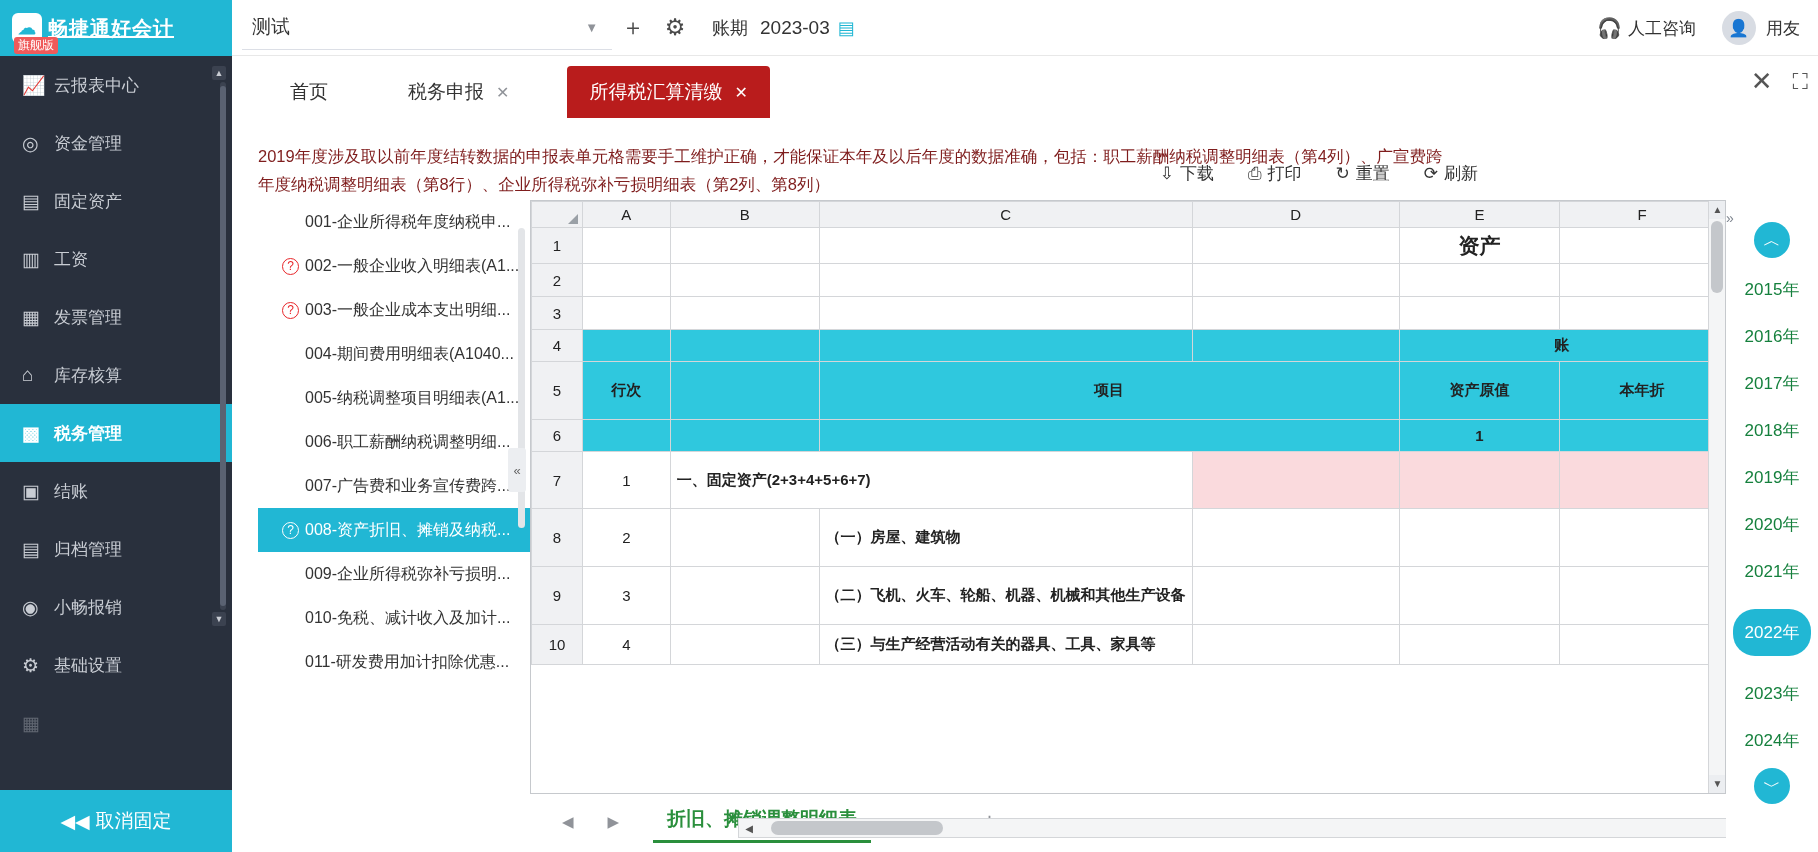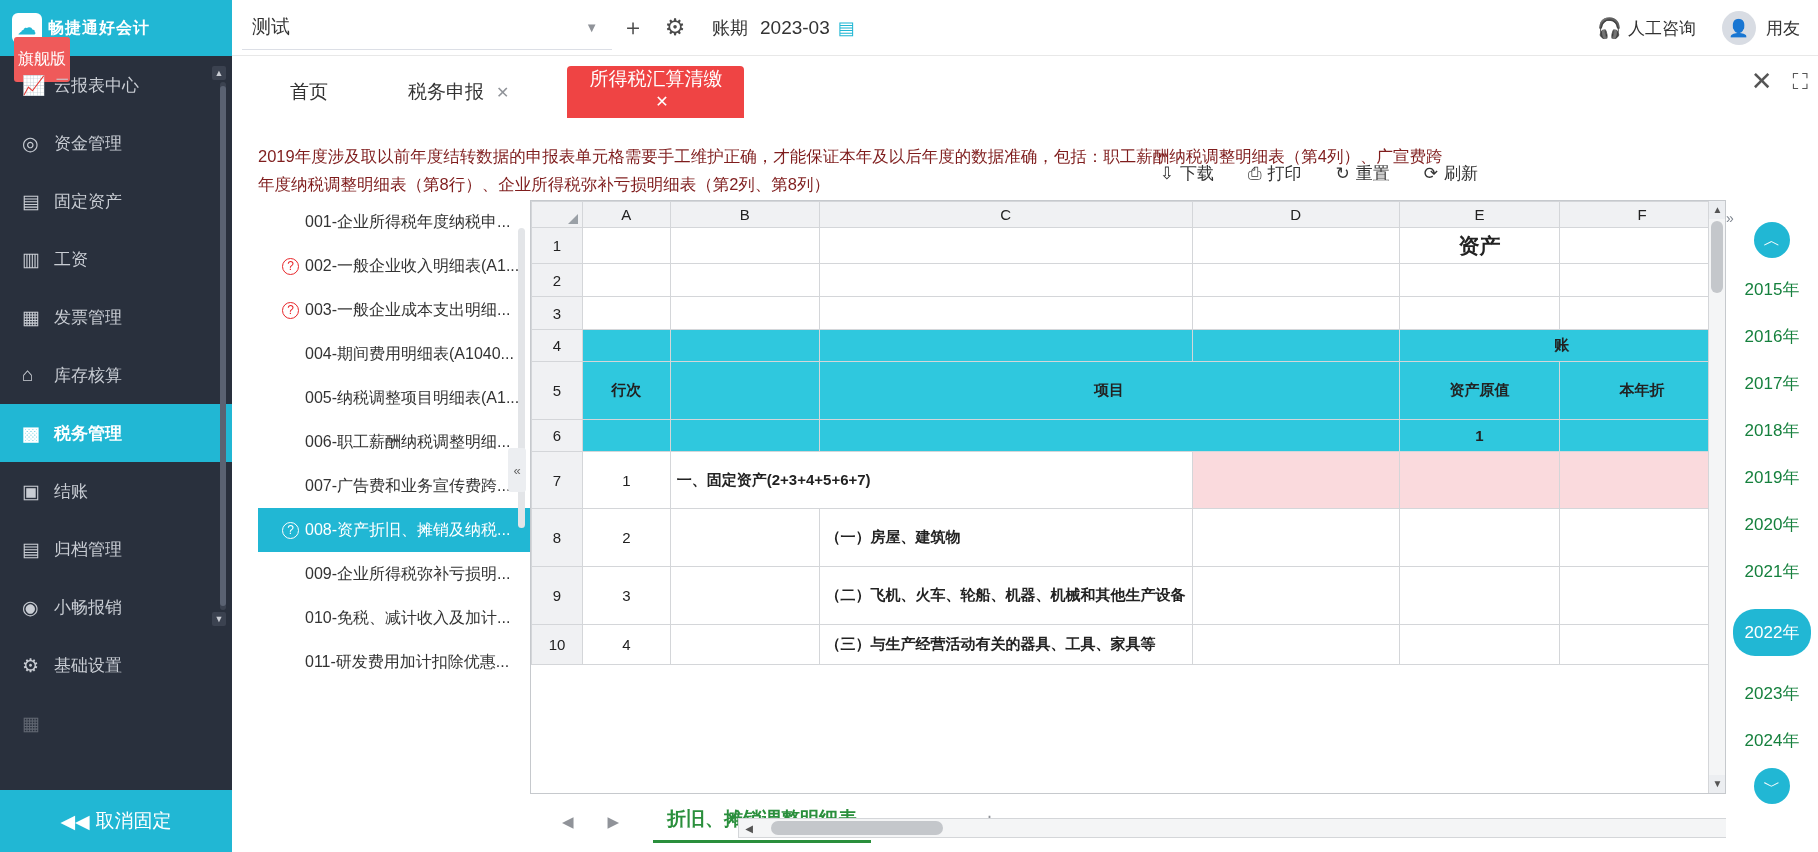--- a/index.html
+++ b/index.html
@@ -18,24 +18,24 @@
   }
   .brand {
     height: 56px; background: #21b7d4; display: flex; align-items: center;
     padding-left: 12px; color: #fff; position: relative;
   }
   .brand-logo {
     width: 30px; height: 30px; border-radius: 6px; background: #ffffff;
     display: flex; align-items: center; justify-content: center;
     color: #21b7d4; font-size: 18px; font-weight: bold; margin-right: 6px;
   }
-  .brand-name { font-size: 16px; font-weight: bold; letter-spacing: 1px; }
+  .brand-name { font-size: 20px; font-weight: bold; letter-spacing: 1px; text-decoration: underline; }
   .brand-sub {
-    position: absolute; left: 14px; top: 37px; font-size: 16px;
-    background: #ef5a5a; color: #fff; border-radius: 3px; padding: 12px 4px;
+    position: absolute; left: 14px; top: 37px; font-size: 12px;
+    background: #ef5a5a; color: #fff; border-radius: 3px; padding: 0 4px;
   }
   .nav { position: absolute; top: 56px; left: 0; width: 232px; bottom: 62px; overflow: hidden; }
   .nav-item {
     height: 58px; display: flex; align-items: center; padding-left: 22px;
     color: #c9cdd4; font-size: 17px; cursor: pointer;
   }
   .nav-item .ico { width: 32px; font-size: 19px; display: inline-block; color: #c9cdd4; }
   .nav-item.active { background: #21b7d4; color: #fff; font-weight: bold; }
   .nav-item.active .ico { color: #fff; }
   .nav-scrollbar {
@@ -83,21 +83,21 @@
   
   .tabbar {
     position: absolute; left: 232px; top: 56px; right: 0; height: 62px; background: #fff;
     display: flex; align-items: flex-end;
   }
   .tab {
     height: 52px; display: flex; align-items: center; padding: 0 22px; font-size: 19px;
     color: #333; cursor: pointer; border-radius: 4px 4px 0 0; margin-left: 36px;
   }
   .tab .close { margin-left: 12px; color: #909399; font-size: 16px; }
-  .tab.active { background: #ef4444; color: #fff; flex-direction: column; }
+  .tab.active { background: #b91c1c; color: #fff; }
   .tab.active .close { color: #fff; }
   .tabbar-right { position: absolute; right: 10px; top: 10px; display: flex; align-items: center; }
   .tabbar-right .x { font-size: 26px; color: #555; margin-right: 20px; cursor: pointer; }
   .tabbar-right .sq { font-size: 22px; color: #555; cursor: pointer; }
 
   
   .content {
     position: absolute; left: 258px; top: 118px; right: 0; bottom: 0; background: #fff;
   }
   .warning {

